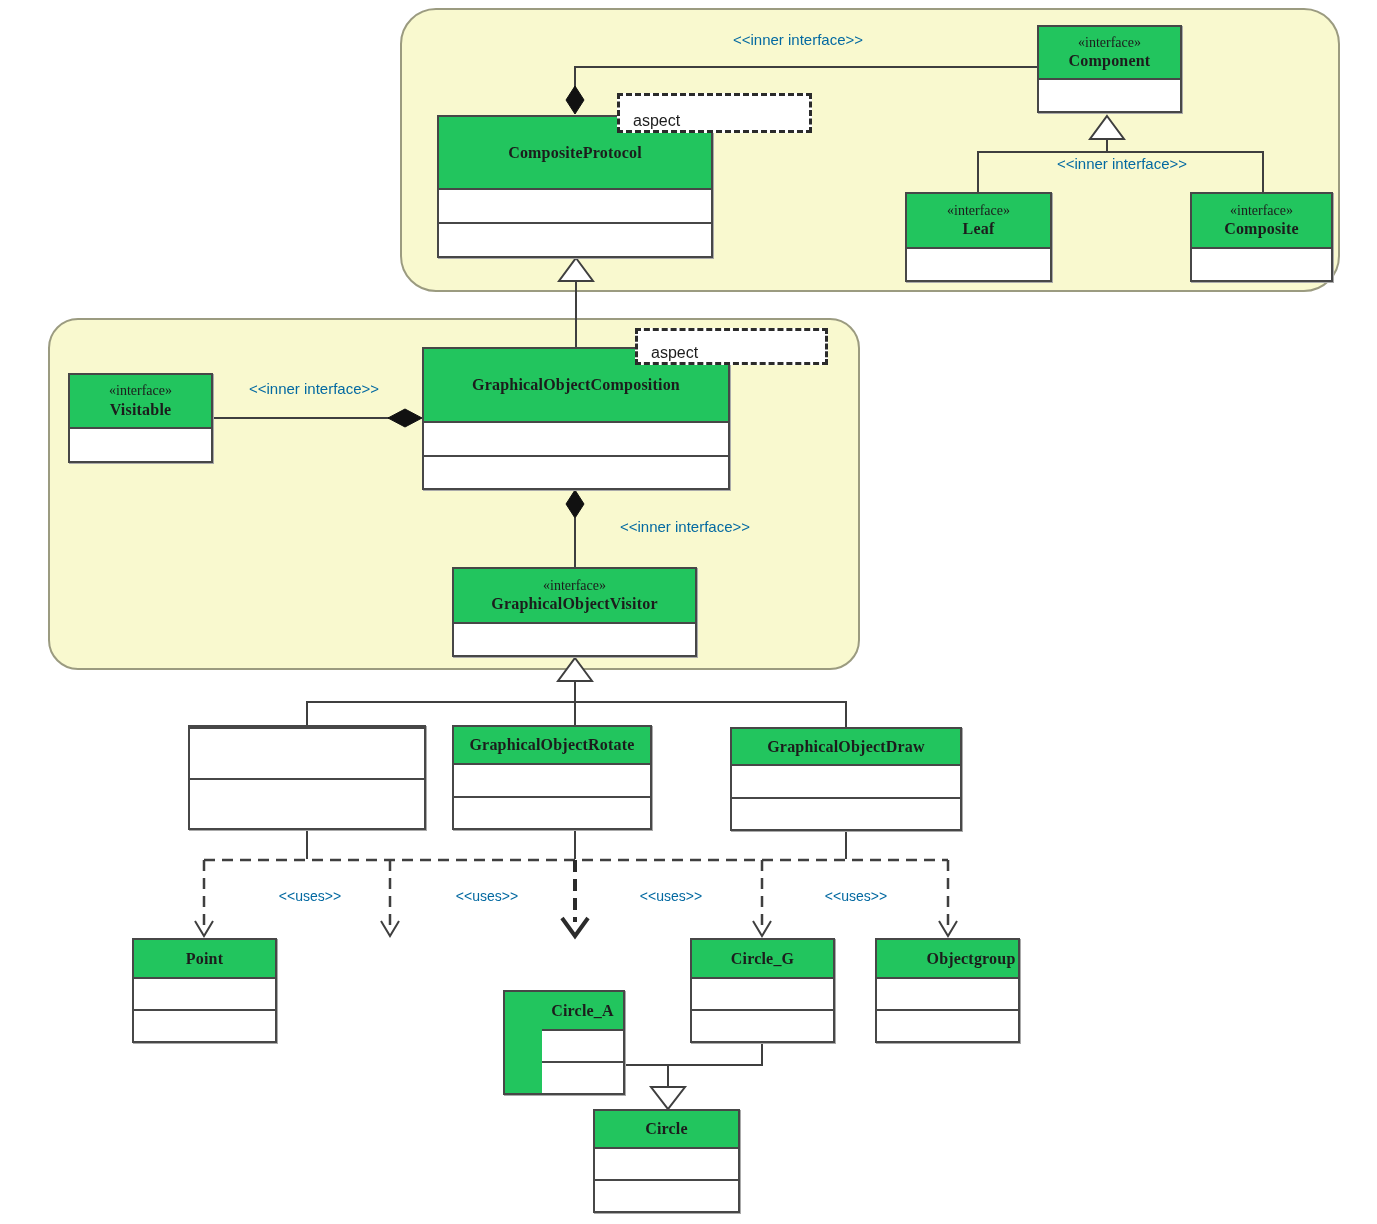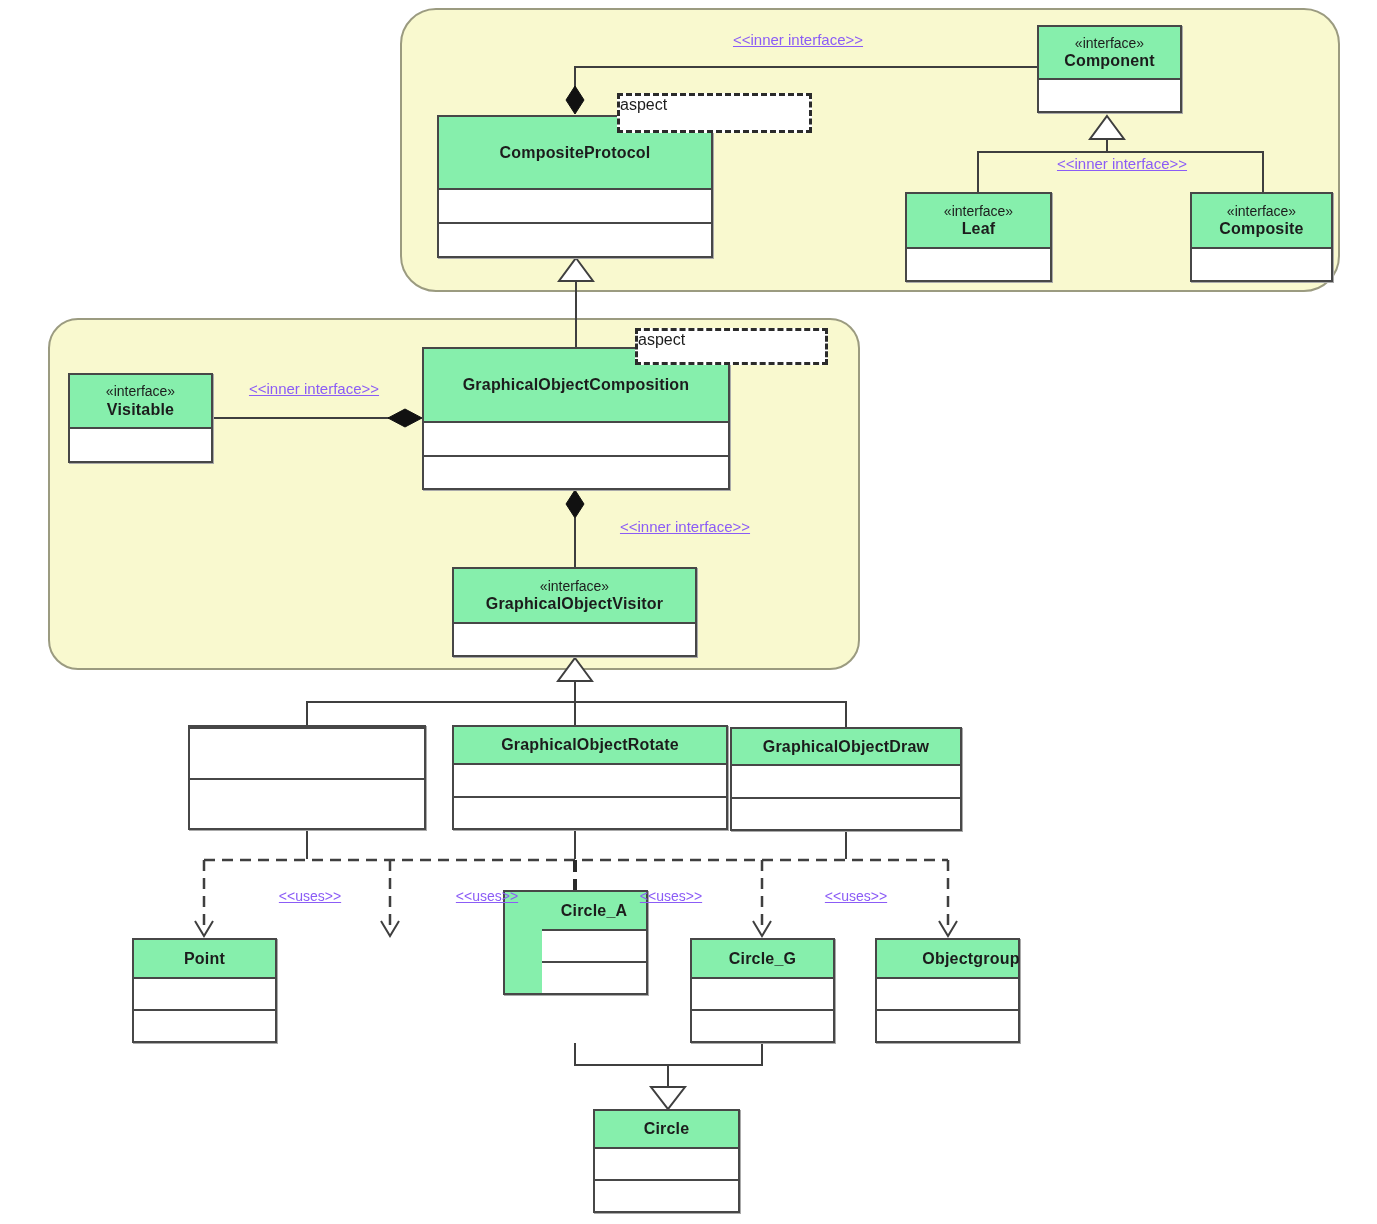--- a/index.html
+++ b/index.html
@@ -1,29 +1,29 @@
 <!DOCTYPE html>
 <html><head>
 <meta charset="utf-8">
 <style>
   html,body{margin:0;padding:0;background:#fff;}
   #stage{position:relative;width:1377px;height:1224px;background:#fff;overflow:hidden;
          font-family:"Liberation Sans",sans-serif;color:#1c1c1c;}
   .region{position:absolute;background:#f9f9cf;border:2px solid #9b9b80;z-index:1;box-sizing:border-box;}
   #edges{position:absolute;left:0;top:0;z-index:2;}
-  .cls{position:absolute;background:#86efac;border:2px solid #474747;box-sizing:border-box;
-       display:flex;flex-direction:column;z-index:3;box-shadow:1px 1px 0 #aaa;}
+  .cls{position:absolute;background:#22c55e;border:2px solid #474747;box-sizing:border-box;
+       display:flex;flex-direction:column;z-index:3;box-shadow:1px 1px 0 #aaa;font-family:Liberation Serif, serif;}
   .hd{display:flex;flex-direction:column;justify-content:center;align-items:center;
       text-align:center;line-height:1.2;flex:0 0 auto;}
   .nm{font-weight:bold;font-size:16px;letter-spacing:0.2px;}
   .stereo{font-weight:normal;font-size:14px;}
   .cmp{border-top:2px solid #474747;flex:1 1 auto;background:#fff;}
   .aspect{position:absolute;background:#fff;border:3px dashed #2b2b2b;box-sizing:border-box;
-          z-index:4;display:flex;align-items:flex-start;font-size:16px;}
-  .lbl{position:absolute;z-index:5;text-align:center;font-size:15px;color:#8b5cf6;white-space:nowrap;text-decoration:underline;}
+          z-index:4;display:flex;align-items:flex-end;font-size:16px;padding-left:13px;}
+  .lbl{position:absolute;z-index:5;text-align:center;font-size:15px;color:#0369a1;white-space:nowrap;}
   .uses{font-size:14px;}
 </style>
 </head>
 <body>
 
 <div id="stage">
 
   <div class="region" style="left:400px;top:8px;width:940px;height:284px;border-radius:36px;"></div>
   <div class="region" style="left:48px;top:318px;width:812px;height:352px;border-radius:30px;"></div>
 
@@ -137,21 +137,21 @@
       <span class="nm">GraphicalObjectVisitor</span>
     </div>
     <div class="cmp"></div>
   </div>
 
   <div class="cls" style="left:188px;top:725px;width:238px;height:105px;">
     <div class="cmp"></div>
     <div class="cmp"></div>
   </div>
 
-  <div class="cls" style="left:452px;top:725px;width:276px;height:105px;">
+  <div class="cls" style="left:452px;top:725px;width:200px;height:105px;">
     <div class="hd" style="height:36px;">
         <span class="nm">GraphicalObjectRotate</span>
       </div>
     <div class="cmp"></div>
     <div class="cmp"></div>
   </div>
 
   <div class="cls" style="left:730px;top:727px;width:232px;height:104px;">
     <div class="hd" style="height:35px;">
         <span class="nm">GraphicalObjectDraw</span>
@@ -162,21 +162,21 @@
 
   <div class="cls" style="left:132px;top:938px;width:145px;height:105px;">
     <div class="hd" style="height:37px;">
         <span class="nm">Point</span>
       </div>
     <div class="cmp"></div>
     <div class="cmp"></div>
   </div>
 
 
-  <div class="cls" style="left:503px;top:890px;width:145px;height:105px;padding-left:37px;">
+  <div class="cls" style="left:503px;top:990px;width:122px;height:105px;padding-left:37px;">
     <div class="hd" style="height:37px;">
         <span class="nm">Circle_A</span>
       </div>
     <div class="cmp"></div>
     <div class="cmp"></div>
   </div>
 
   <div class="cls" style="left:690px;top:938px;width:145px;height:105px;">
     <div class="hd" style="height:37px;">
         <span class="nm">Circle_G</span>

